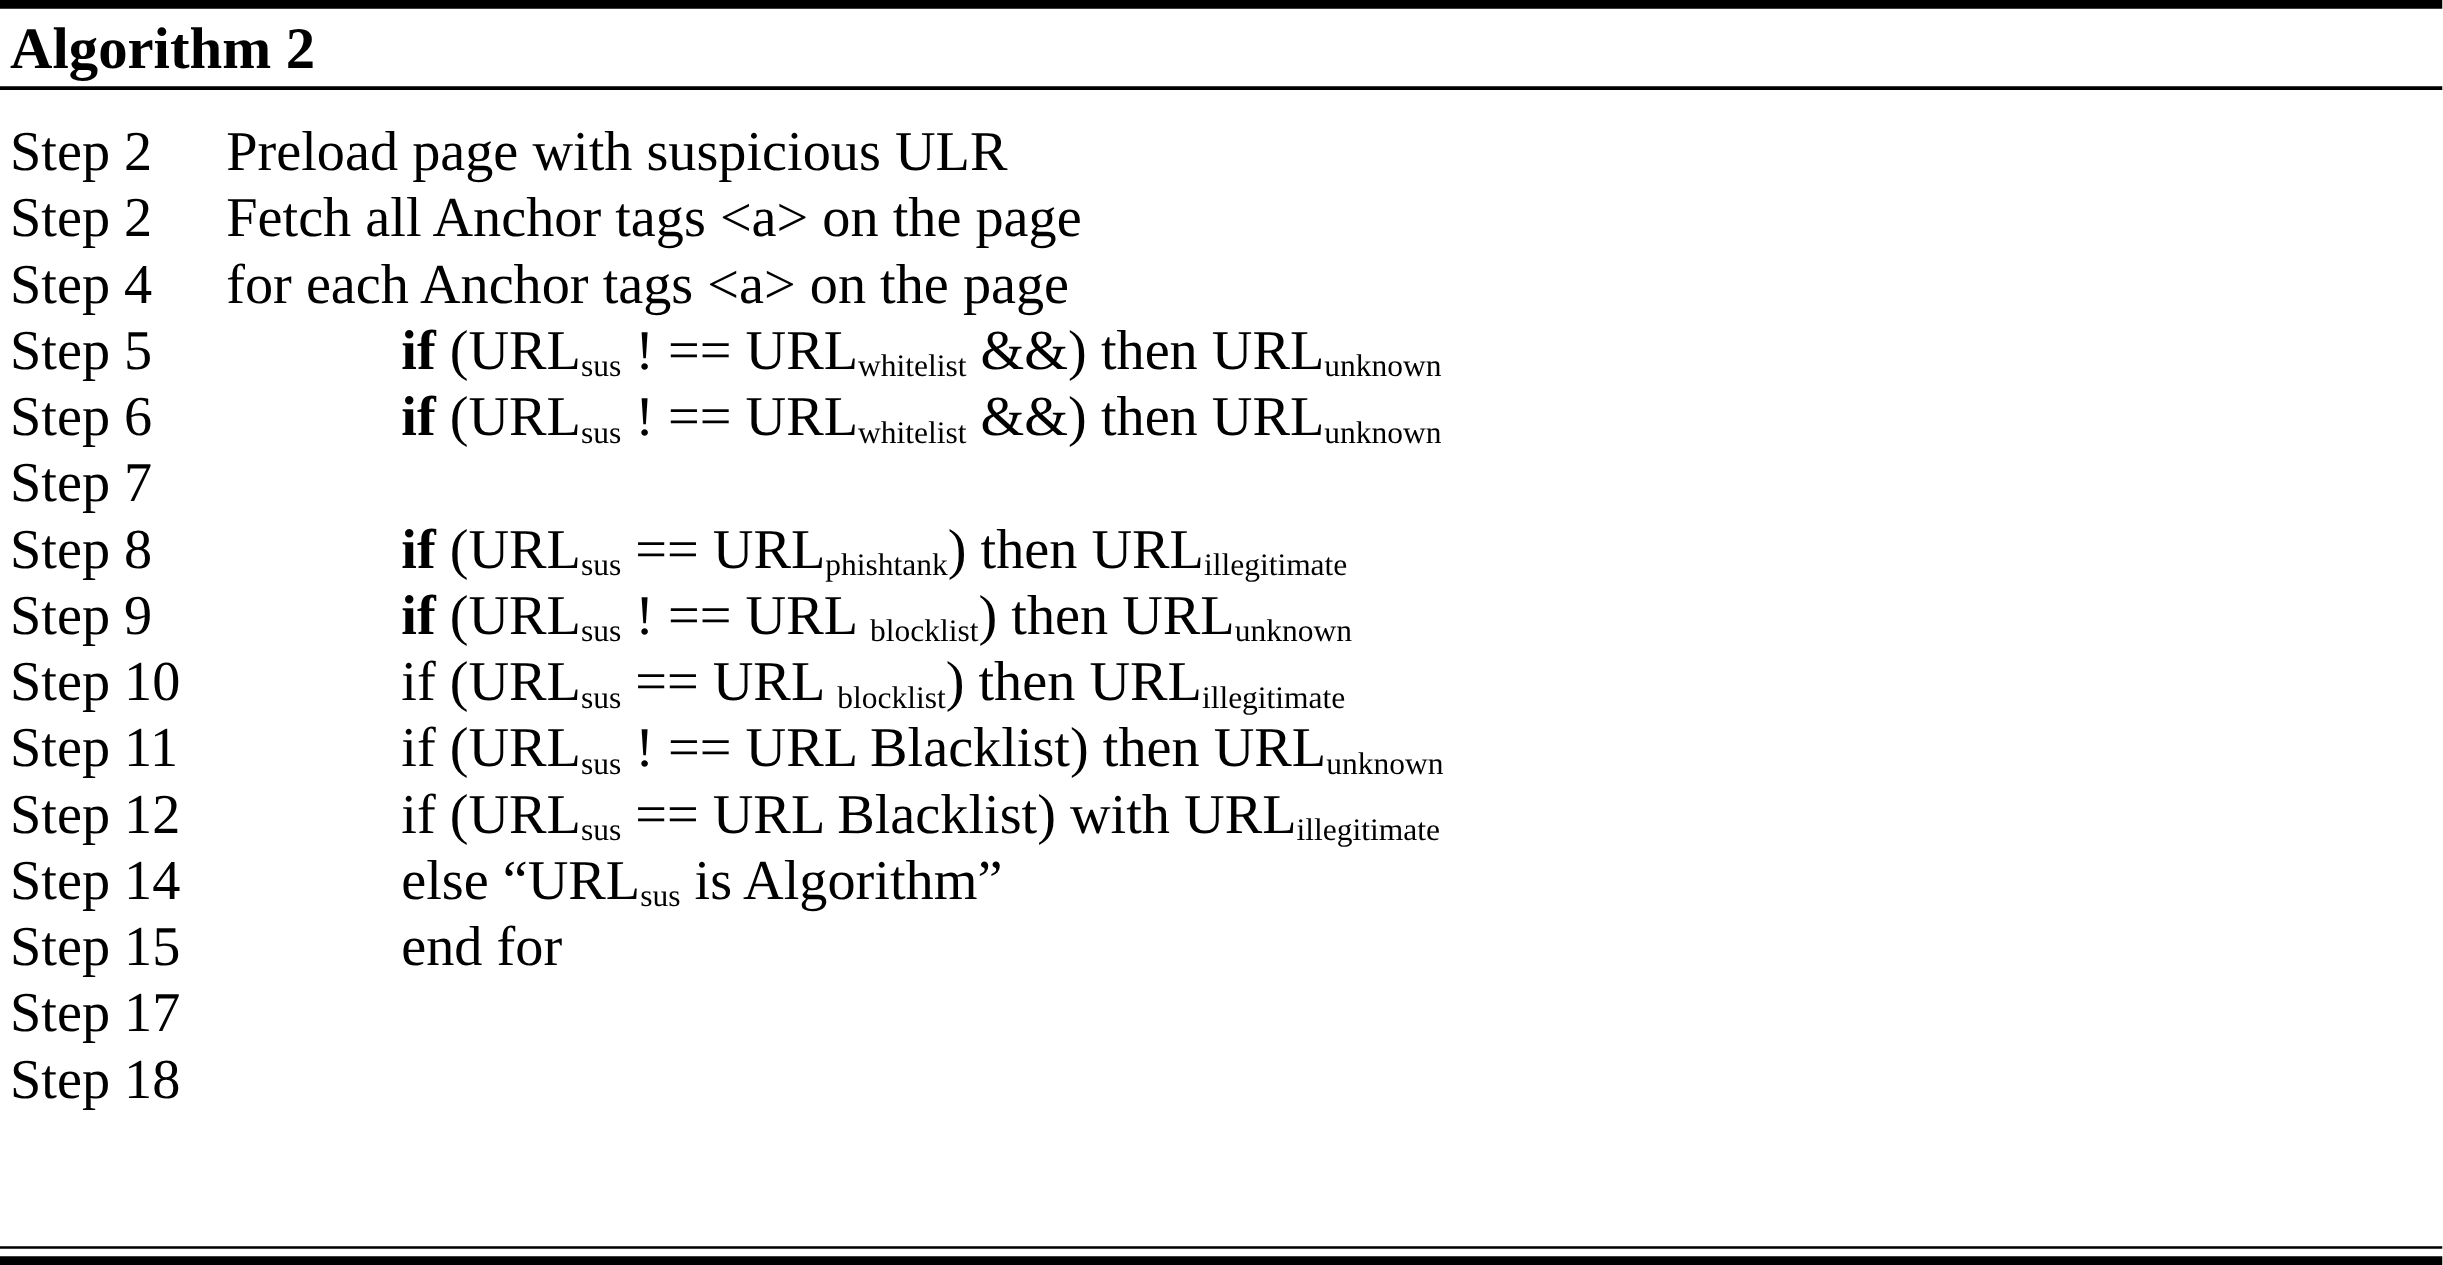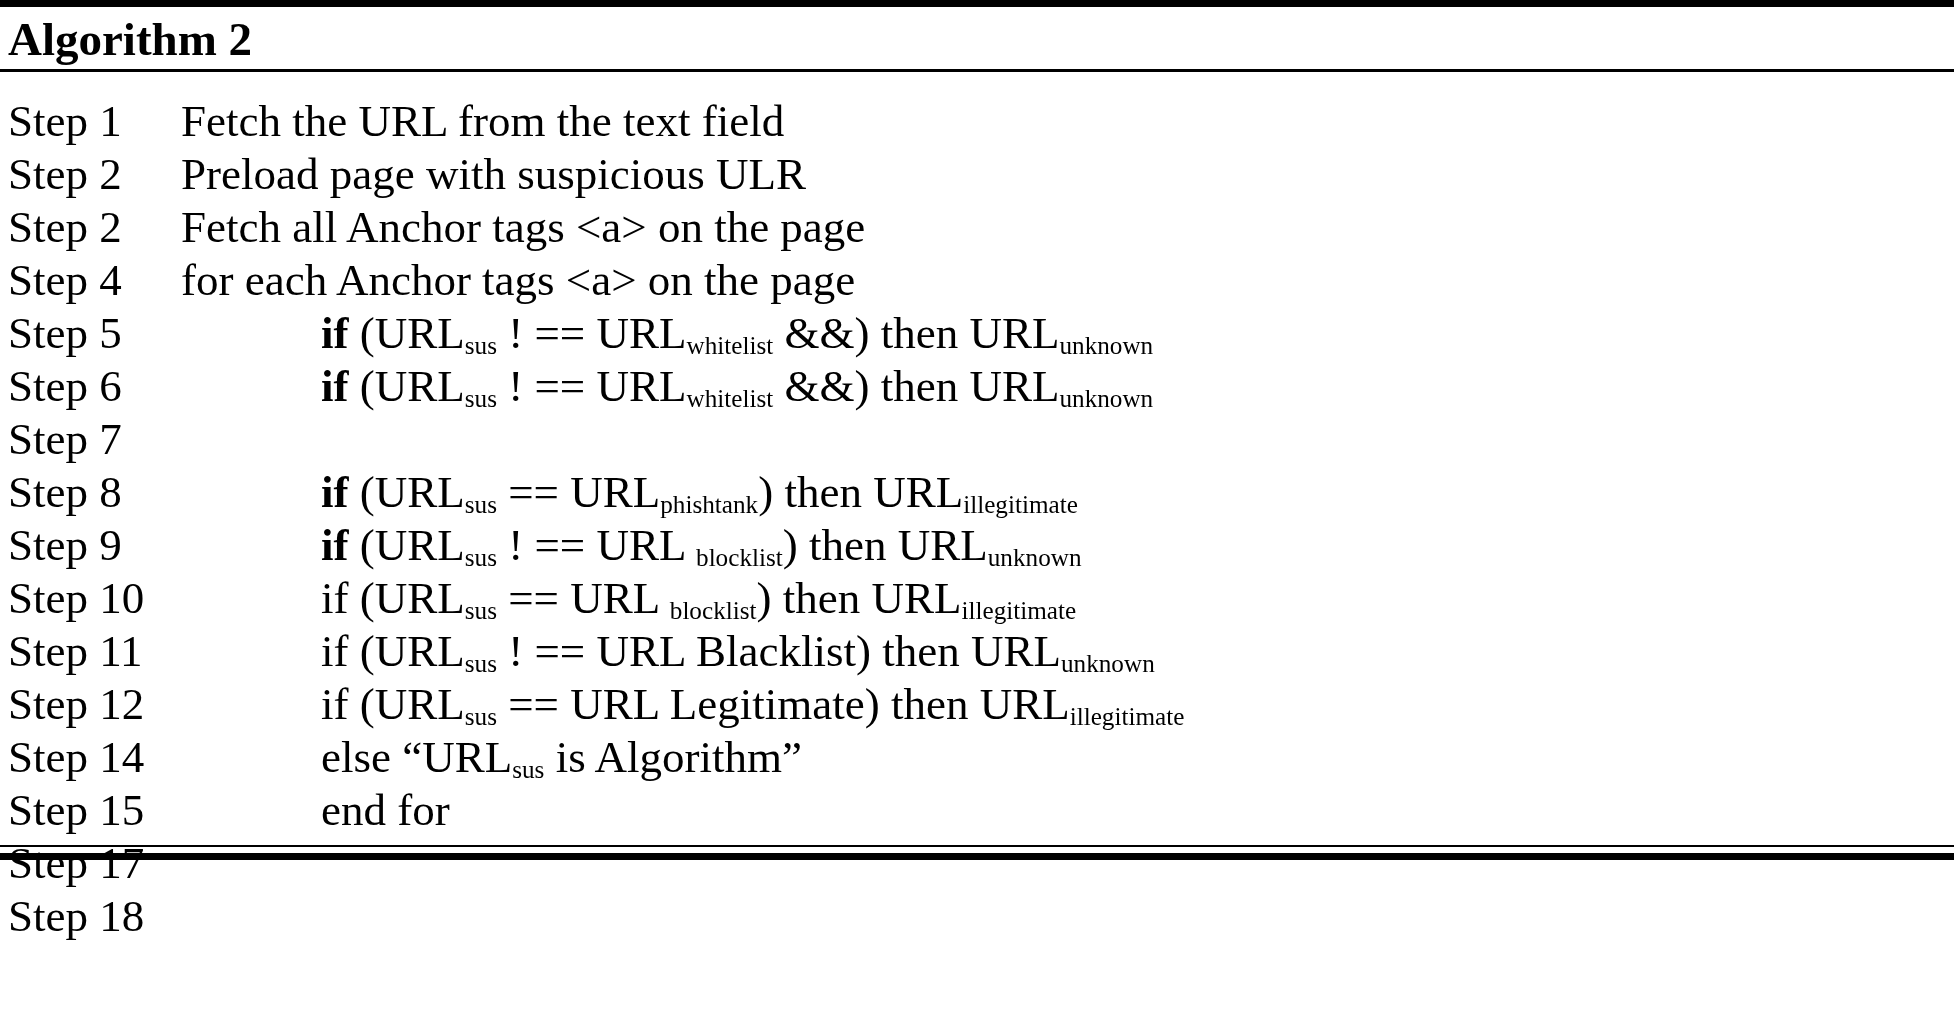--- a/index.html
+++ b/index.html
@@ -5,21 +5,21 @@
   * { margin: 0; padding: 0; box-sizing: border-box; }
   html, body {
     width: 1954px; height: 1012px;
     background: #ffffff;
     color: #000000;
     font-family: "Liberation Serif", "DejaVu Serif", serif;
     overflow: hidden;
   }
   .page {
     position: relative;
-    width: 1954px; height: 860px;
+    width: 1954px; height: 1012px;
     background: #ffffff;
   }
   .rule { background: #000000; width: 100%; }
   .rule-top { height: 7px; }
   .rule-header-bottom { height: 3px; }
   .header { padding: 6px 0 4px 8px; }
   .title {
     font-size: 47px;
     font-weight: bold;
     line-height: 52px;
@@ -51,32 +51,31 @@
 </head>
 <body>
 
 <div class="page">
   <div class="rule rule-top"></div>
   <div class="header">
     <div class="title">Algorithm 2</div>
   </div>
   <div class="rule rule-header-bottom"></div>
   <div class="steps">
-      <div class="step-row indent-1"><span class="step-label">Step 1</span><span class="step-content"><span>Fetch the URL from the text field</span></span></div>
       <div class="step-row indent-1"><span class="step-label">Step 2</span><span class="step-content"><span>Preload page with suspicious ULR</span></span></div>
       <div class="step-row indent-1"><span class="step-label">Step 2</span><span class="step-content"><span>Fetch all Anchor tags &lt;a&gt; on the page</span></span></div>
       <div class="step-row indent-1"><span class="step-label">Step 4</span><span class="step-content"><span>for each Anchor tags &lt;a&gt; on the page</span></span></div>
       <div class="step-row indent-2"><span class="step-label">Step 5</span><span class="step-content"><b>if</b><span> (URL</span><sub>sus</sub><span> ! == URL</span><sub>whitelist</sub><span> &amp;&amp;) then URL</span><sub>unknown</sub></span></div>
       <div class="step-row indent-2"><span class="step-label">Step 6</span><span class="step-content"><b>if</b><span> (URL</span><sub>sus</sub><span> ! == URL</span><sub>whitelist</sub><span> &amp;&amp;) then URL</span><sub>unknown</sub></span></div>
       <div class="step-row indent-2"><span class="step-label">Step 7</span></div>
       <div class="step-row indent-2"><span class="step-label">Step 8</span><span class="step-content"><b>if</b><span> (URL</span><sub>sus</sub><span> == URL</span><sub>phishtank</sub><span>) then URL</span><sub>illegitimate</sub></span></div>
       <div class="step-row indent-2"><span class="step-label">Step 9</span><span class="step-content"><b>if</b><span> (URL</span><sub>sus</sub><span> ! == URL </span><sub>blocklist</sub><span>) then URL</span><sub>unknown</sub></span></div>
       <div class="step-row indent-2"><span class="step-label">Step 10</span><span class="step-content"><span>if (URL</span><sub>sus</sub><span> == URL </span><sub>blocklist</sub><span>) then URL</span><sub>illegitimate</sub></span></div>
       <div class="step-row indent-2"><span class="step-label">Step 11</span><span class="step-content"><span>if (URL</span><sub>sus</sub><span> ! == URL Blacklist) then URL</span><sub>unknown</sub></span></div>
-      <div class="step-row indent-2"><span class="step-label">Step 12</span><span class="step-content"><span>if (URL</span><sub>sus</sub><span> == URL Legitimate) then URL</span><sub>illegitimate</sub></span></div>
+      <div class="step-row indent-2"><span class="step-label">Step 12</span><span class="step-content"><span>if (URL</span><sub>sus</sub><span> == URL Blacklist) with URL</span><sub>illegitimate</sub></span></div>
       <div class="step-row indent-2"><span class="step-label">Step 14</span><span class="step-content"><span>else “URL</span><sub>sus</sub><span> is Algorithm”</span></span></div>
       <div class="step-row indent-2"><span class="step-label">Step 15</span><span class="step-content"><span>end for</span></span></div>
       <div class="step-row indent-2"><span class="step-label">Step 17</span></div>
       <div class="step-row indent-2"><span class="step-label">Step 18</span></div>
     </div>
   <div class="rule rule-bottom-thin"></div>
   <div class="rule rule-bottom-thick"></div>
 </div>
 
 </body></html>

